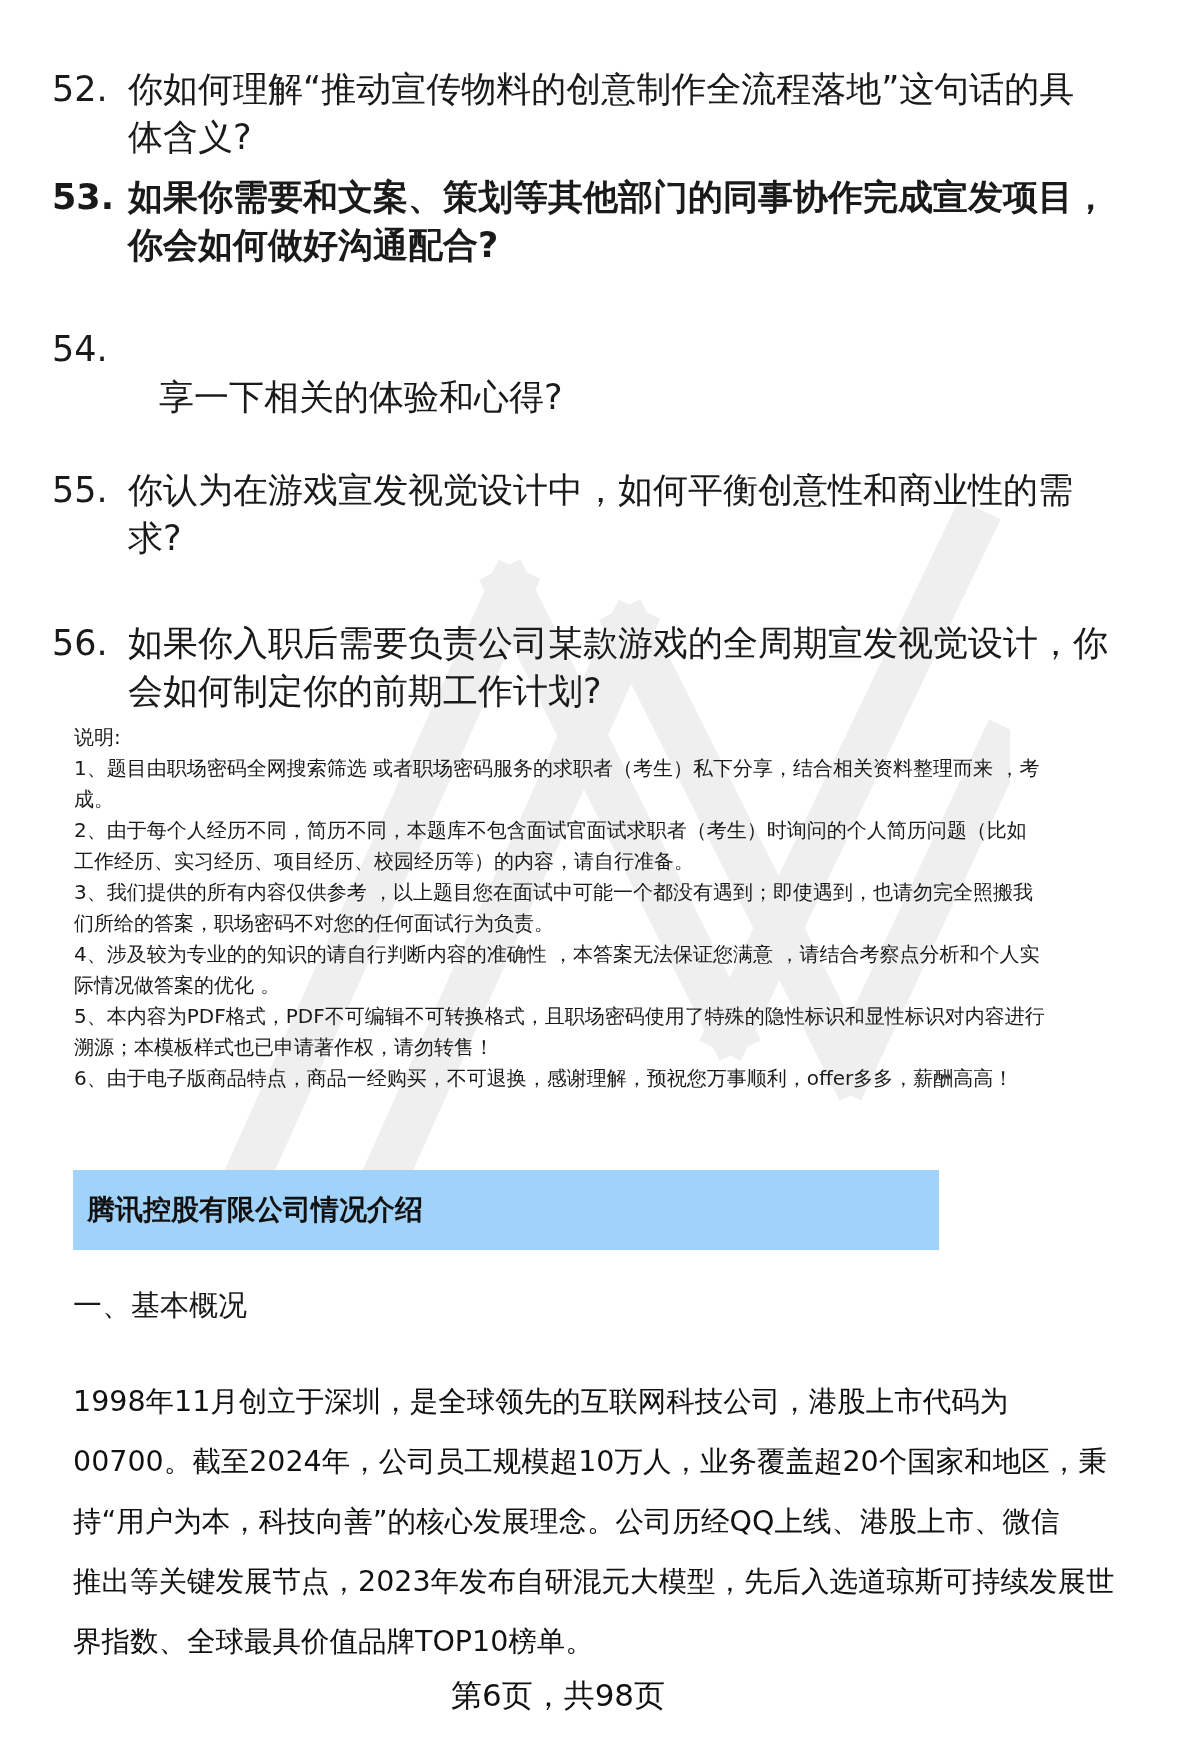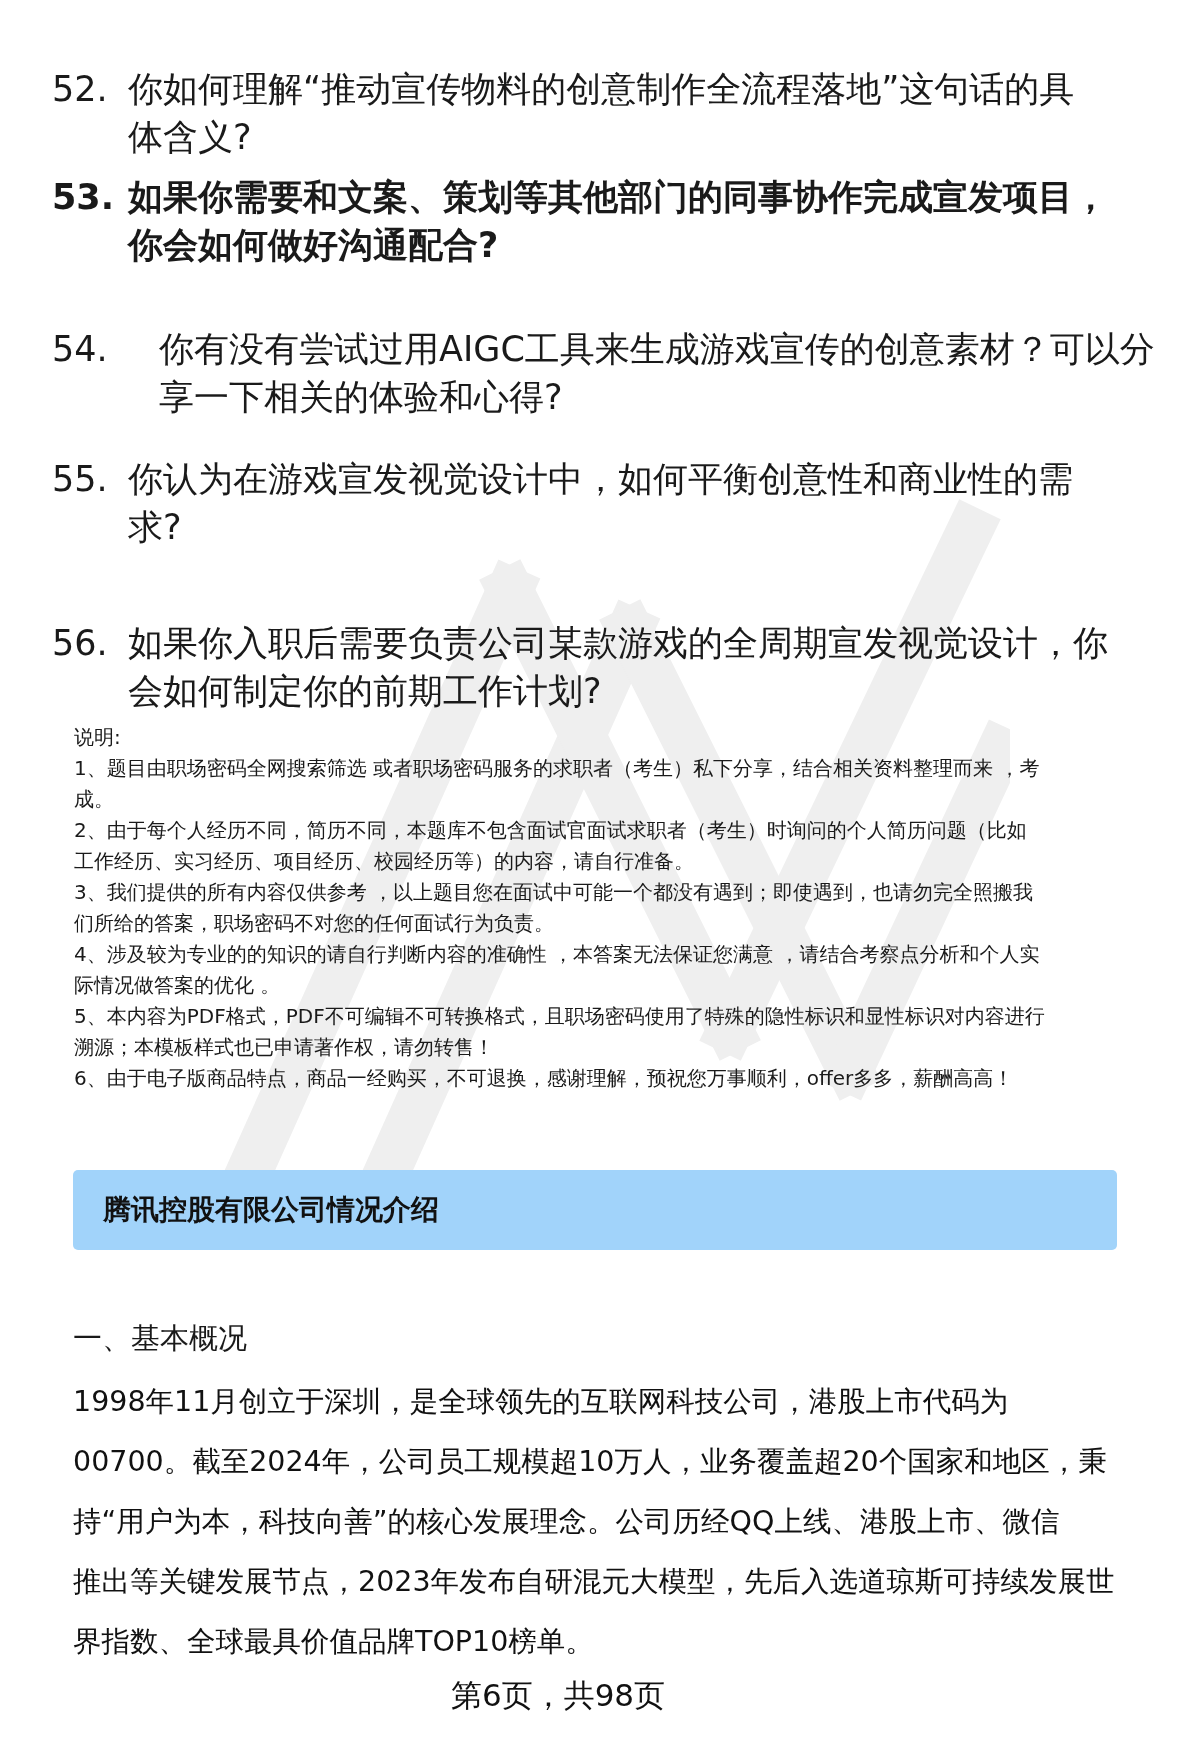--- a/index.html
+++ b/index.html
@@ -52,41 +52,40 @@
       line-height: 31px;
       color: #1a1a1a;
     }
     .notes .note-line {
       display: block;
     }
     .banner {
       position: absolute;
       left: 73px;
       top: 1170px;
-      width: 1044px;
+      width: 866px;
       height: 80px;
       background: #a1d3fa;
-      border-radius: 5px;
+      border-radius: 0;
       display: flex;
       align-items: center;
       box-sizing: border-box;
-      padding-left: 30px;
+      padding-left: 14px;
     }
     .banner-title {
       font-size: 28px;
       font-weight: bold;
       color: #111111;
     }
     .section-heading {
       position: absolute;
       left: 73px;
       top: 1286px;
       font-size: 29px;
       color: #1a1a1a;
-      margin-top: 33px;
     }
     .body-text {
       position: absolute;
       left: 73px;
       top: 1372px;
       width: 1090px;
       font-size: 28.5px;
       line-height: 60px;
       color: #111111;
     }
@@ -132,26 +131,26 @@
     <span class="q-num">53.</span>
     <span class="q-text">
       <span>如果你需要和文案、策划等其他部门的同事协作完成宣发项目，</span><br>
       <span>你会如何做好沟通配合?</span>
     </span>
   </div>
 
   <div class="question" style="top:325px;gap:31px;">
     <span class="q-num">54.</span>
     <span class="q-text">
-      <span>你有没有尝试过用AIGC工具来生成游戏宣传的创意素材？可以分</span><br>
+      <br>
       <span>享一下相关的体验和心得?</span>
     </span>
   </div>
 
-  <div class="question" style="top:455px;">
+  <div class="question" style="top:466px;">
     <span class="q-num">55.</span>
     <span class="q-text">
       <span>你认为在游戏宣发视觉设计中，如何平衡创意性和商业性的需</span><br>
       <span>求?</span>
     </span>
   </div>
 
   <div class="question" style="top:619px;">
     <span class="q-num">56.</span>
     <span class="q-text">

